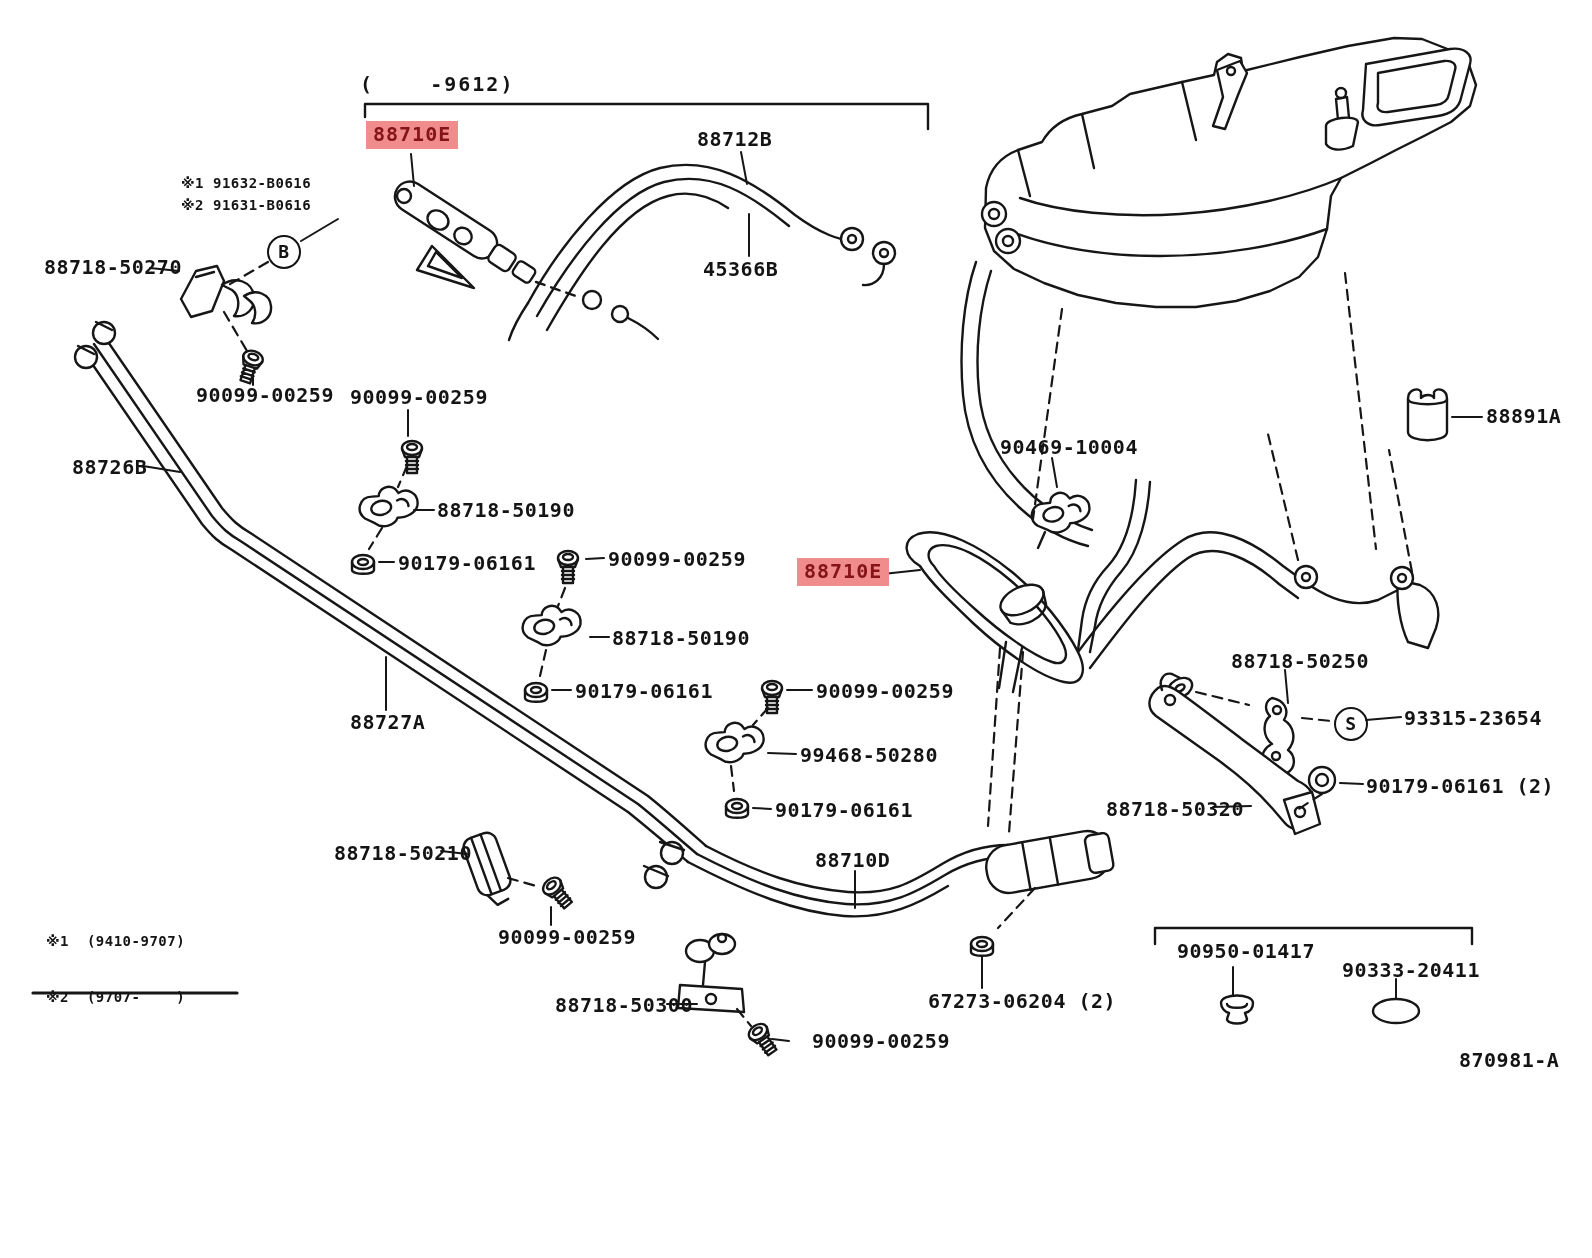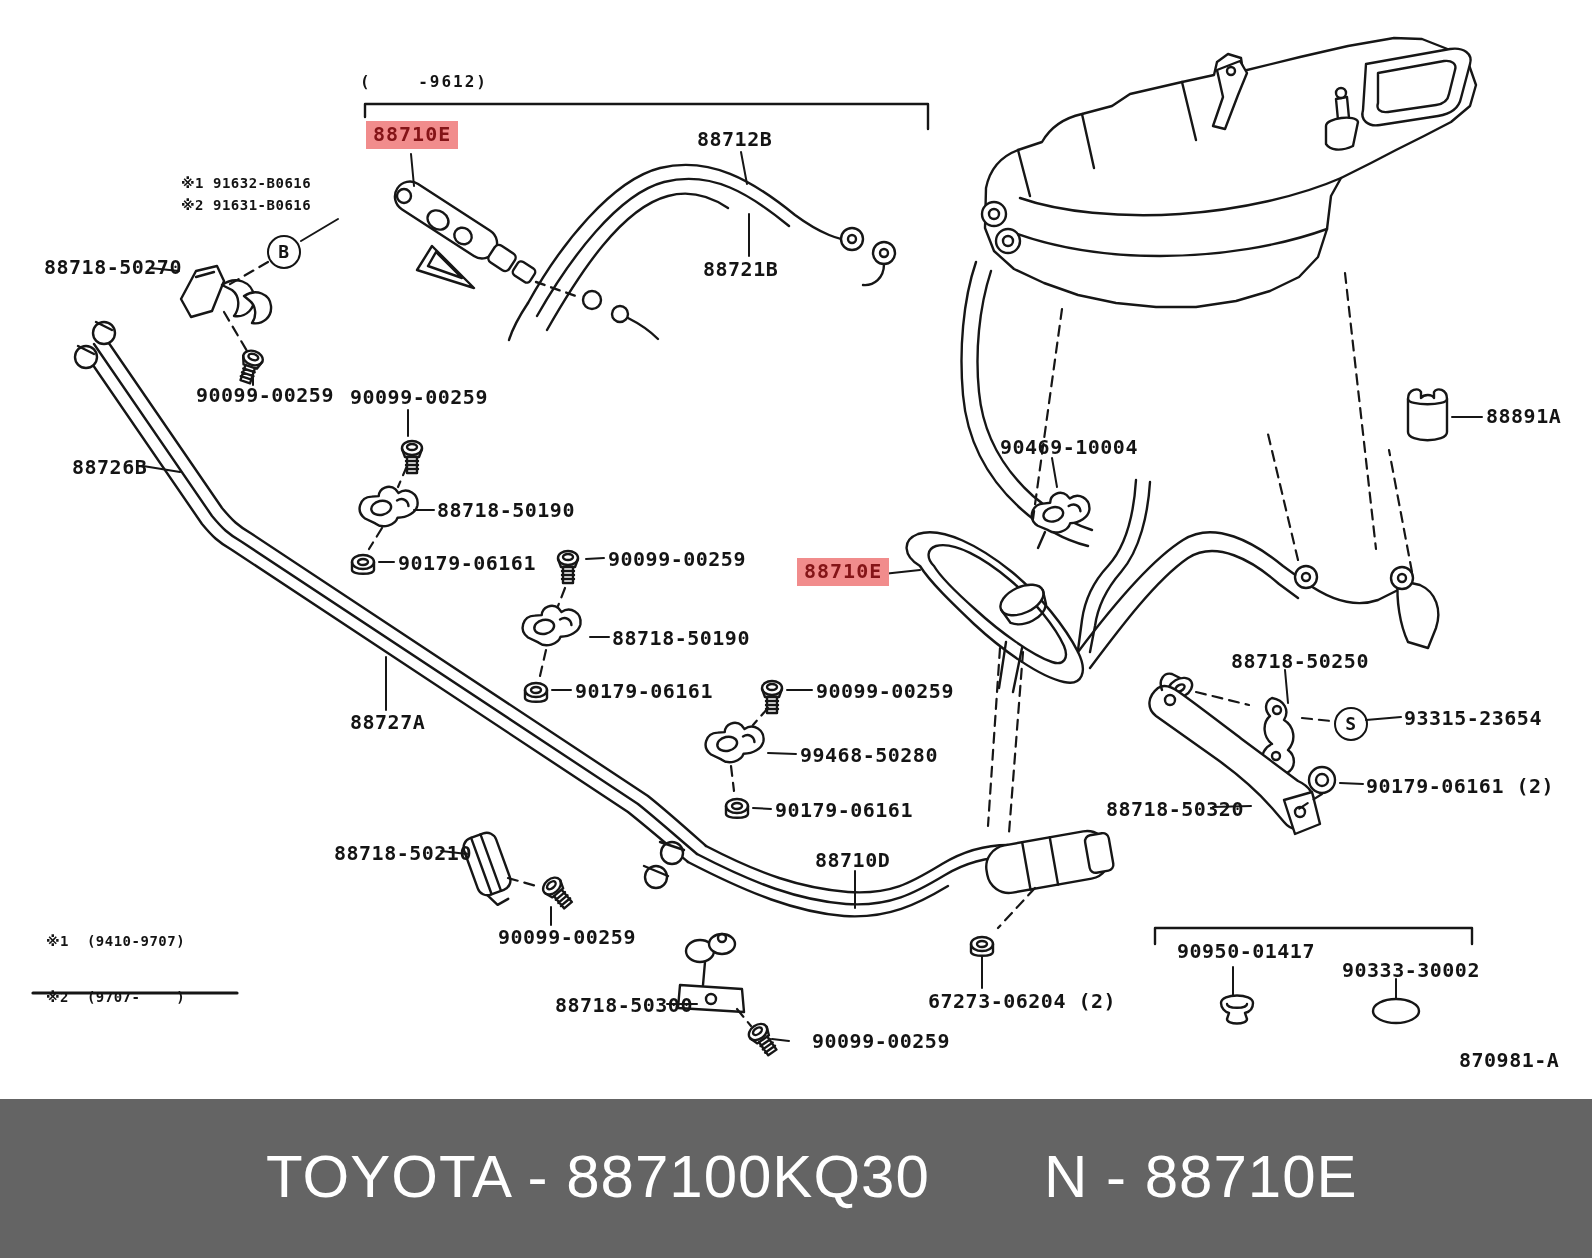--- a/index.html
+++ b/index.html
@@ -9,21 +9,21 @@
   }
   .stage svg{position:absolute;left:0;top:0;}
   #labels-layer .lbl{
     position:absolute;font-weight:bold;font-size:20px;letter-spacing:.5px;
     color:#141414;white-space:pre;line-height:1.05;
   }
   #labels-layer .highlight{
     background:var(--hl-bg,#F18C8C);color:var(--hl-fg,#841417);
     padding:3px 7px 4px;letter-spacing:1px;
   }
-  #labels-layer .bracket{font-size:16px;letter-spacing:2px;}
+  #labels-layer .bracket{font-size:20px;letter-spacing:2px;}
   #labels-layer .note{font-size:14px;}
   #labels-layer .ref{font-size:20px;}
   #labels-layer .circle{
     width:30px;height:30px;border:2.5px solid #141414;border-radius:50%;
     display:flex;align-items:center;justify-content:center;font-size:18px;padding:0;
   }
   .footer{
     position:absolute;left:0;top:1099px;width:1592px;height:159px;
     background:var(--footer-bg,#646464);color:var(--footer-fg,#fff);
     font-family:"Liberation Sans",sans-serif;font-size:60px;
@@ -265,21 +265,21 @@
     </g>
 
     <path d="M1155,944 V928 H1472 V944"></path>
     <path stroke-width="3.2" d="M33,993 H237"></path>
   </svg>
 
   <div id="labels-layer">
       <div class="lbl bracket" style="left: 360px; top: 74px;">(    -9612)</div>
       <div class="lbl highlight" style="left: 366px; top: 121px;">88710E</div>
       <div class="lbl part" style="left: 697px; top: 129px;">88712B</div>
-      <div class="lbl part" style="left: 703px; top: 259px;">88721B</div>
+      <div class="lbl part" style="left: 703px; top: 259px;">45366B</div>
       <div class="lbl note" style="left: 181px; top: 176px;">※1 91632-B0616</div>
       <div class="lbl note" style="left: 181px; top: 198px;">※2 91631-B0616</div>
       <div class="lbl circle" style="left: 267px; top: 235px;">B</div>
       <div class="lbl part" style="left: 44px; top: 257px;">88718-50270</div>
       <div class="lbl part" style="left: 196px; top: 385px;">90099-00259</div>
       <div class="lbl part" style="left: 350px; top: 387px;">90099-00259</div>
       <div class="lbl part" style="left: 72px; top: 457px;">88726B</div>
       <div class="lbl part" style="left: 437px; top: 500px;">88718-50190</div>
       <div class="lbl part" style="left: 398px; top: 553px;">90179-06161</div>
       <div class="lbl part" style="left: 608px; top: 549px;">90099-00259</div>
@@ -299,22 +299,18 @@
       <div class="lbl part" style="left: 1106px; top: 799px;">88718-50320</div>
       <div class="lbl part" style="left: 334px; top: 843px;">88718-50210</div>
       <div class="lbl part" style="left: 815px; top: 850px;">88710D</div>
       <div class="lbl part" style="left: 498px; top: 927px;">90099-00259</div>
       <div class="lbl note" style="left: 46px; top: 934px;">※1  (9410-9707)</div>
       <div class="lbl note" style="left: 46px; top: 958px; margin-top: 32px;">※2  (9707-    )</div>
       <div class="lbl part" style="left: 555px; top: 995px;">88718-50300</div>
       <div class="lbl part" style="left: 928px; top: 991px;">67273-06204 (2)</div>
       <div class="lbl part" style="left: 812px; top: 1031px;">90099-00259</div>
       <div class="lbl part" style="left: 1177px; top: 941px;">90950-01417</div>
-      <div class="lbl part" style="left: 1342px; top: 960px;">90333-30002</div>
+      <div class="lbl part" style="left: 1342px; top: 960px;">90333-20411</div>
       <div class="lbl ref" style="left: 1459px; top: 1050px;">870981-A</div>
     </div>
 
-  <div class="footer">
-    <span class="brand">TOYOTA - 887100KQ30</span>
-    <span class="code">N - 88710E</span>
-  </div>
 
 </div>
 
 </body></html>

